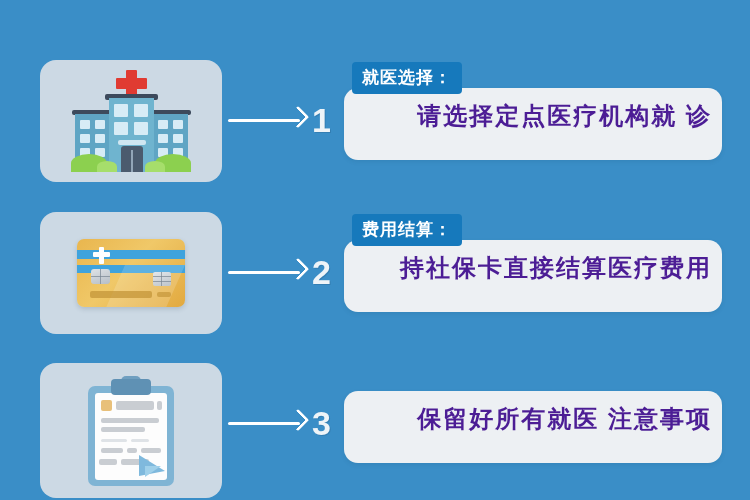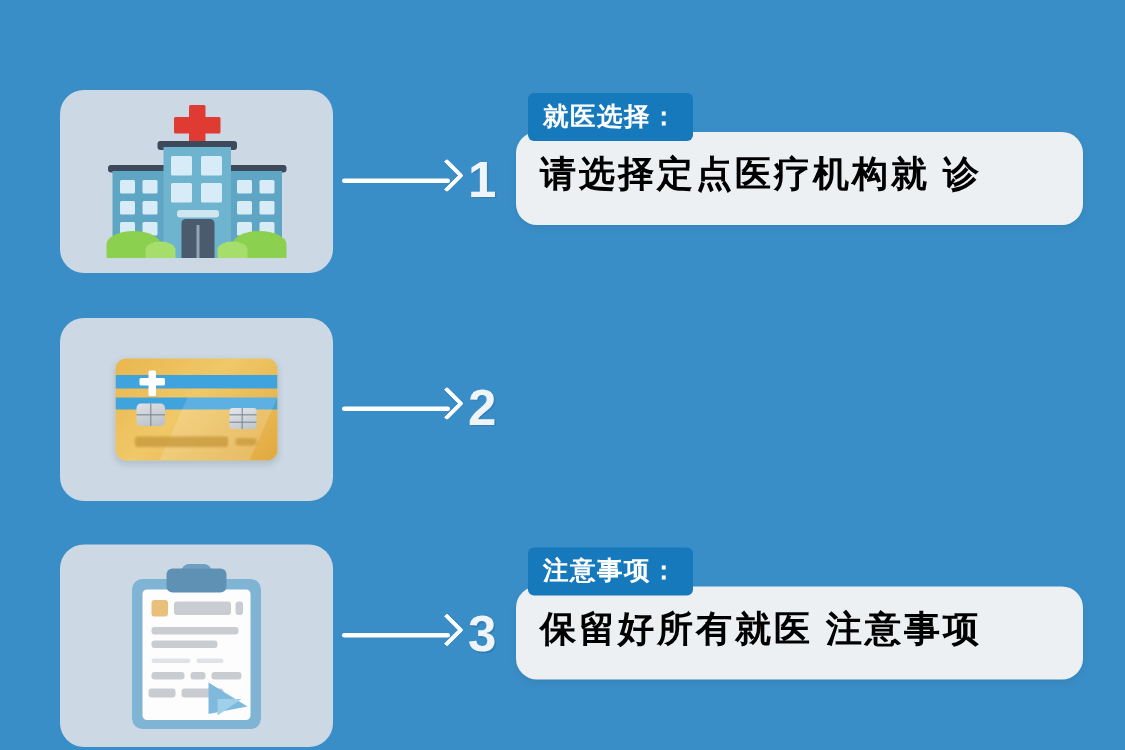--- a/index.html
+++ b/index.html
@@ -195,28 +195,28 @@
   .step-num {
     position: absolute; left: 84px; top: 40px;
     font-size: 34px; font-weight: bold; color: #eef4f8;
     line-height: 40px;
     text-shadow: 1px 1px 0 rgba(30,80,120,.25);
   }
 
   
   .text-panel {
     position: absolute; left: 344px; top: 28px;
-    width: 378px; height: 62px;
+    width: 378px; height: 72px;
     background: #edf0f3; border-radius: 14px;
     box-shadow: 0 2px 4px rgba(25,70,110,.12);
   }
   .panel-body {
     position: absolute; left: 16px; top: 12px; right: 10px;
-    font-size: 24px; color: #000000; font-weight: bold;
-    letter-spacing: 2px; white-space: nowrap;
+    font-size: 24px; color: #4c1d95; font-weight: bold;
+    letter-spacing: 2px; white-space: nowrap; text-align: right;
   }
   .panel-badge {
     position: absolute; left: 8px; top: -26px;
     background: #1679bc; color: #ffffff;
     font-size: 17px; font-weight: bold;
     padding: 4px 10px 5px 10px;
     border-radius: 4px;
     letter-spacing: 1px;
     white-space: nowrap;
   }
@@ -305,20 +305,24 @@
         </div>
       </div>
     </div>
 
     <div class="arrow-wrap">
       <div class="arrow-line"></div>
       <div class="arrow-head"></div>
       <div class="step-num">2</div>
     </div>
 
+    <div class="text-panel">
+      <div class="panel-badge">费用结算：</div>
+      <div class="panel-body">持社保卡直接结算医疗费用</div>
+    </div>
   </div>
 
   <div class="step-row r3">
 
     <div class="icon-card tall">
       <div class="icon-stage">
         <div class="clipboard">
           <div class="clip-board"></div>
           <div class="clip-paper">
             <div class="doc-sq"></div>
@@ -342,18 +346,17 @@
       </div>
     </div>
 
     <div class="arrow-wrap">
       <div class="arrow-line"></div>
       <div class="arrow-head"></div>
       <div class="step-num">3</div>
     </div>
 
     <div class="text-panel">
-      <div class="panel-badge">注意事项：</div>
       <div class="panel-body">保留好所有就医 注意事项</div>
     </div>
   </div>
 
 </div>
 
 </body></html>

